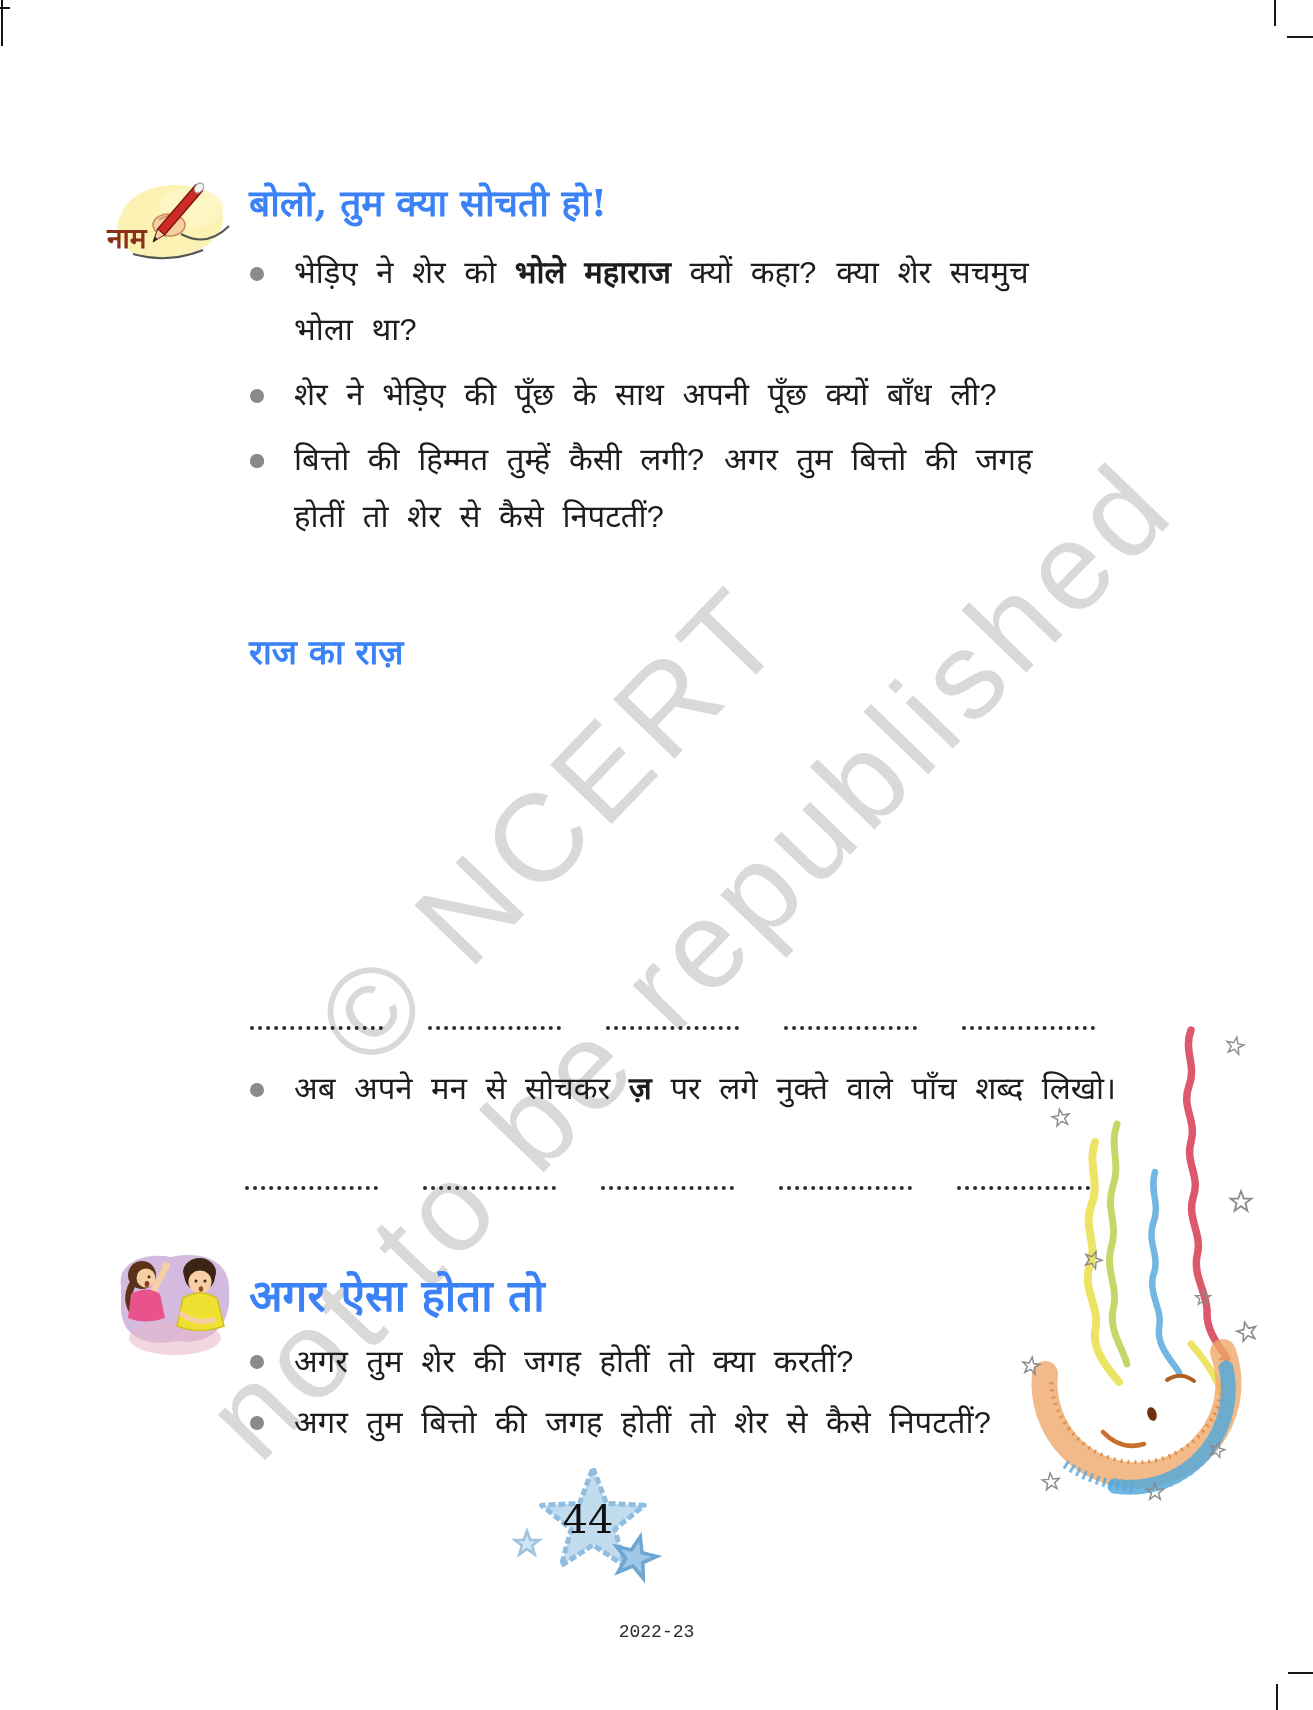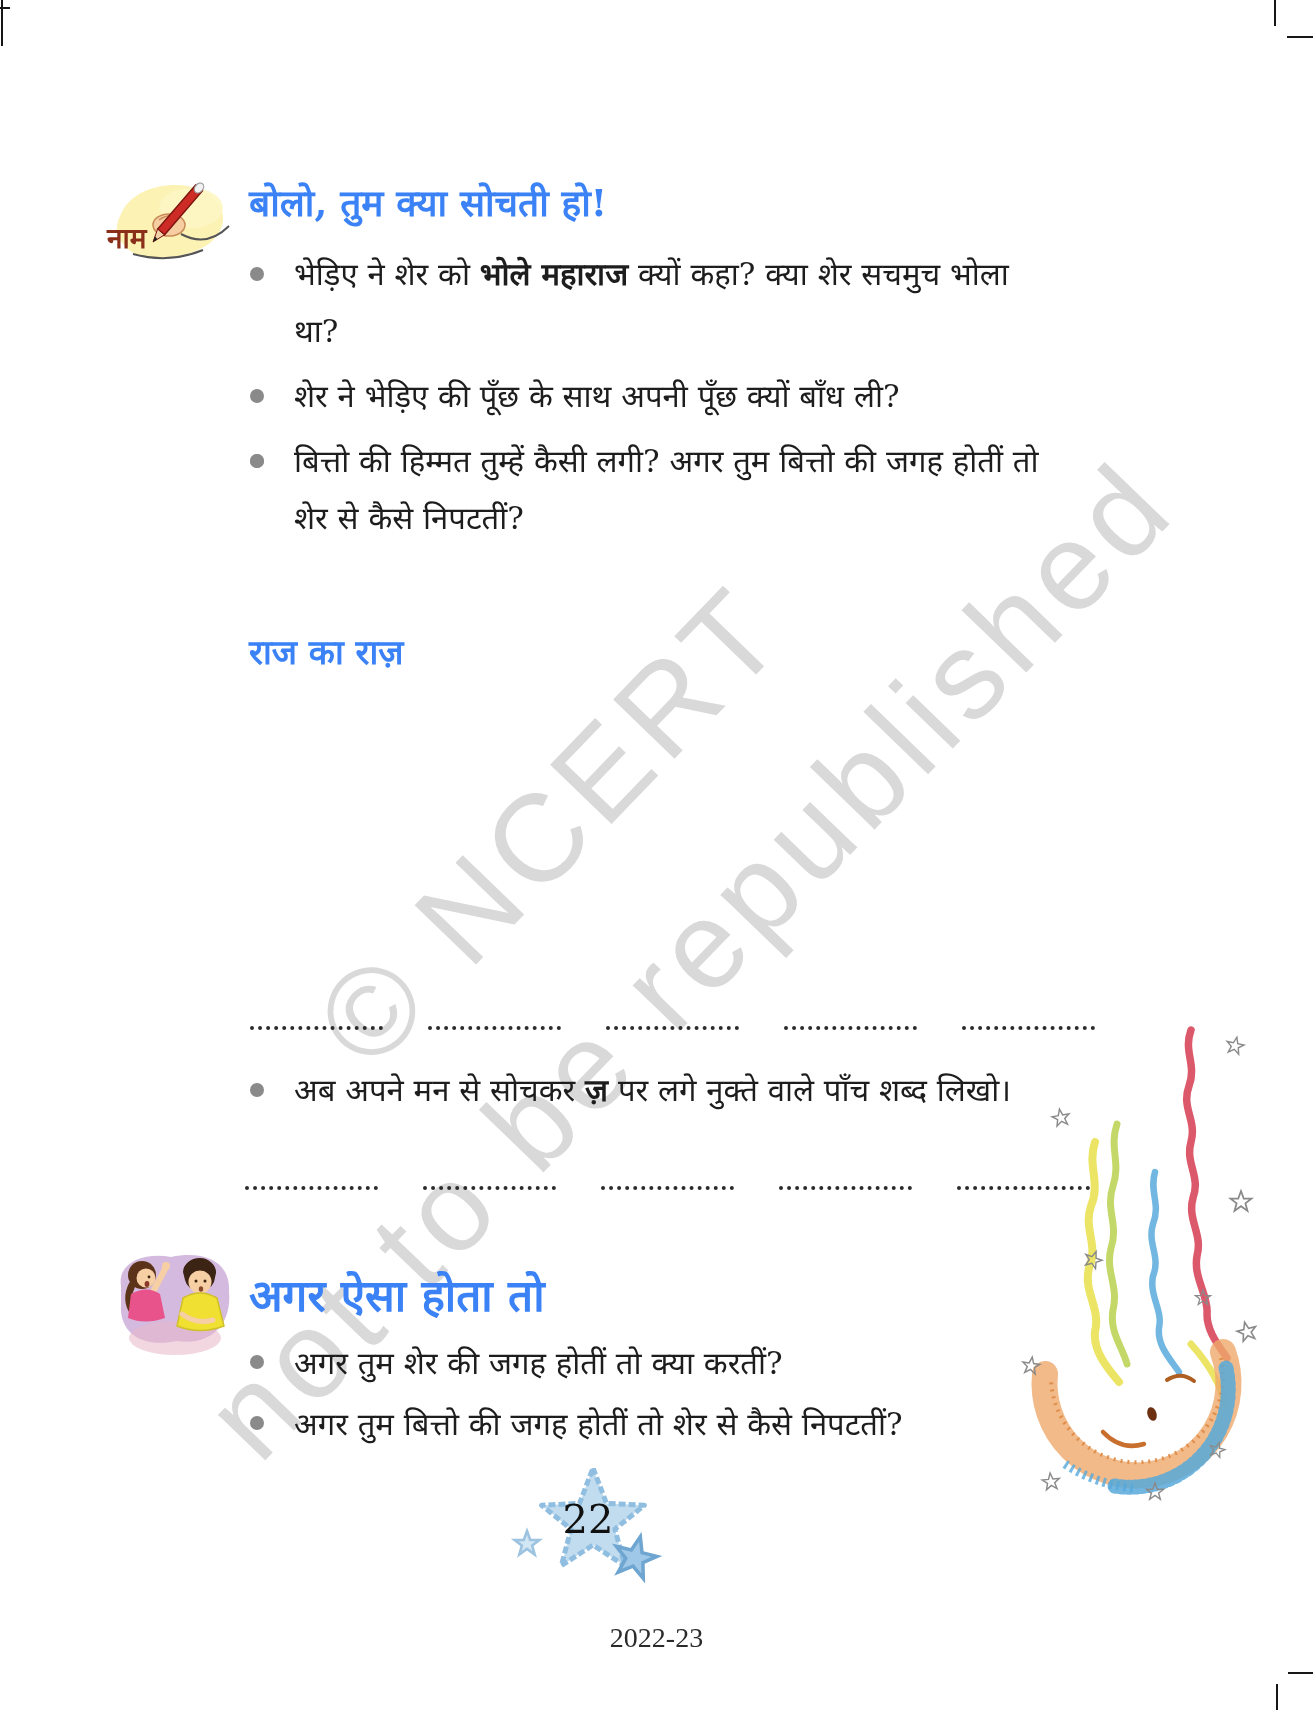--- a/index.html
+++ b/index.html
@@ -21,21 +21,21 @@
   #h1{left:241px;top:176px;font-size:37px;}
   #h2{left:241px;top:628px;font-size:34px;}
   #h3{left:241px;top:1264px;font-size:44px;}
 
   
   .blist{position:absolute;}
   #list1{left:248px;top:246px;width:808px;}
   #list-find{left:248px;top:942px;width:880px;}
   #list-write{left:248px;top:1062px;width:920px;}
   #list3{left:248px;top:1334px;width:900px;}
-  .bullet-item{position:relative;padding-left:46px;font-size:31px;line-height:57px;margin-bottom:8px;}
+  .bullet-item{position:relative;padding-left:46px;font-size:31px;line-height:57px;margin-bottom:8px;font-family:Liberation Mono, monospace;}
   #list3 .bullet-item{margin-bottom:2px;line-height:59px;}
   .bullet-dot{position:absolute;left:2px;top:21px;width:14px;height:14px;border-radius:50%;background:#8a8a8a;}
   .bold{font-weight:bold;}
 
   
   #poem{position:absolute;left:241px;top:698px;}
   .poem-line{font-size:31px;line-height:57px;white-space:nowrap;}
   .poem-line.it{font-style:italic;}
 
   
@@ -48,21 +48,21 @@
   
   #icon-writing{position:absolute;left:103px;top:162px;}
   #icon-kids{position:absolute;left:113px;top:1248px;}
   #stars{position:absolute;left:505px;top:1468px;}
   #page-number{position:absolute;left:552px;top:1496px;width:72px;text-align:center;
     font-size:40px;color:#111;}
   #moon-art{position:absolute;left:995px;top:1012px;}
 
   
   #footer{position:absolute;left:0;top:1622px;width:1313px;text-align:center;
-    font-family:Liberation Serif, serif;font-size:28px;color:#2b2b2b;}
+    font-family:Liberation Mono, monospace;font-size:18px;color:#2b2b2b;}
 </style>
 </head>
 <body>
 
 <div id="page">
 
   <div class="watermark">
     <div>© NCERT</div>
     <div>not to be republished</div>
   </div>
@@ -134,21 +134,21 @@
       </div>
 
     <svg id="stars" width="185" height="118" viewBox="0 0 185 118">
       <defs>
         <path id="stu" d="M0,-1 L0.25,-0.31 L0.95,-0.31 L0.4,0.12 L0.59,0.81 L0,0.38 L-0.59,0.81 L-0.4,0.12 L-0.95,-0.31 L-0.25,-0.31 Z"></path>
       </defs>
       <path d="M88,0 L101.5,35.4 L139.4,37.3 L109.9,61.1 L119.7,97.7 L88,77 L56.3,97.7 L66.1,61.1 L36.6,37.3 L74.5,35.4 Z" fill="#bcd9ee" stroke="#85b7dd" stroke-width="5" stroke-dasharray="7 3" stroke-linejoin="round" opacity="0.9"></path>
       <use href="#stu" transform="translate(22,76) scale(13)" fill="#d3e6f4" stroke="#9cc3e0" stroke-width="0.2"></use>
       <use href="#stu" transform="translate(130,90) scale(22) rotate(14)" fill="#9fc8e8" stroke="#6ea6d1" stroke-width="0.16"></use>
     </svg>
-    <div id="page-number">22</div>
+    <div id="page-number">44</div>
 
     <svg id="moon-art" width="310" height="505" viewBox="0 0 310 505">
       <defs>
         <path id="sto" d="M0,-1 L0.25,-0.31 L0.95,-0.31 L0.4,0.12 L0.59,0.81 L0,0.38 L-0.59,0.81 L-0.4,0.12 L-0.95,-0.31 L-0.25,-0.31 Z"></path>
       </defs>
       <g fill="none" stroke-linecap="round" opacity="0.85">
         <path d="M196,18 C188,40 202,52 194,74 C186,96 202,108 196,130 C190,152 206,164 198,186 C192,208 208,222 202,244 C198,266 214,284 212,302 C212,320 224,334 232,346" stroke="#d63b52" stroke-width="7.5"></path>
         <path d="M160,160 C154,180 166,192 158,212 C152,232 166,244 158,264 C154,284 168,298 164,316 C162,334 176,348 184,360" stroke="#5aabdc" stroke-width="6.5"></path>
         <path d="M122,112 C114,136 126,150 118,174 C110,198 124,212 116,236 C110,260 124,274 118,298 C114,320 128,336 132,352" stroke="#b9d24e" stroke-width="7"></path>
         <path d="M100,130 C92,154 106,170 96,194 C88,218 104,232 94,256 C88,280 106,296 100,320 C98,340 114,358 124,370" stroke="#e9e04a" stroke-width="8"></path>

